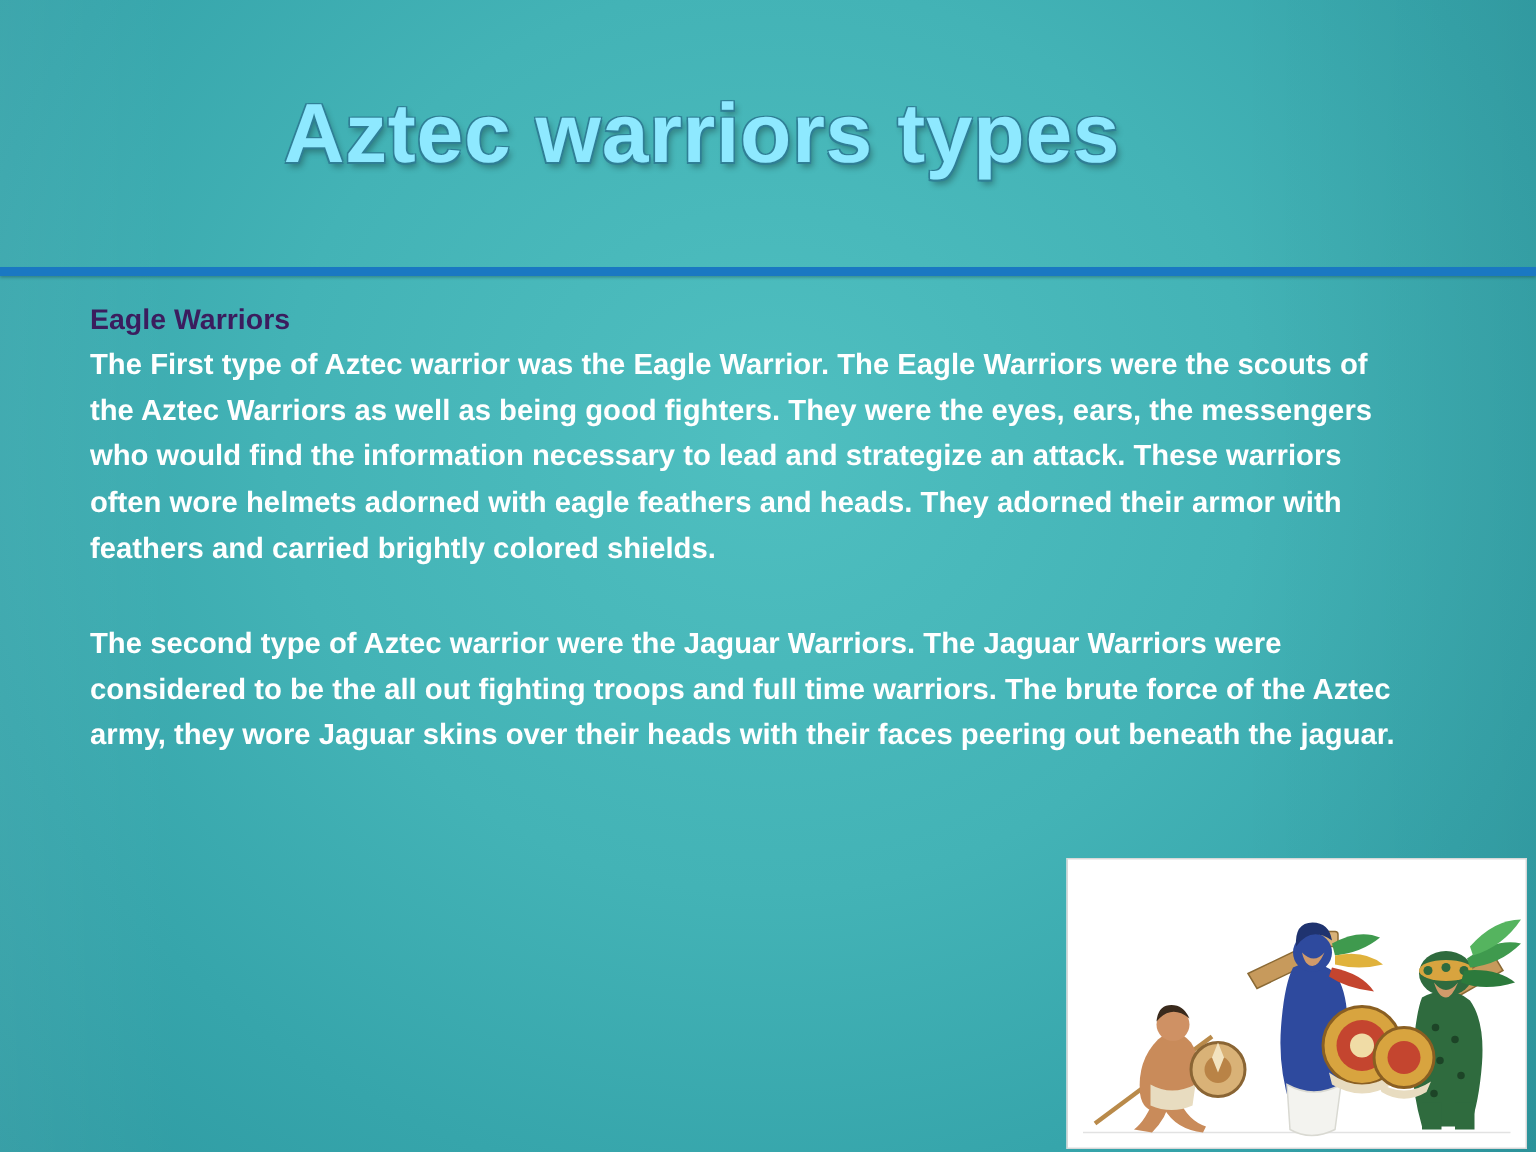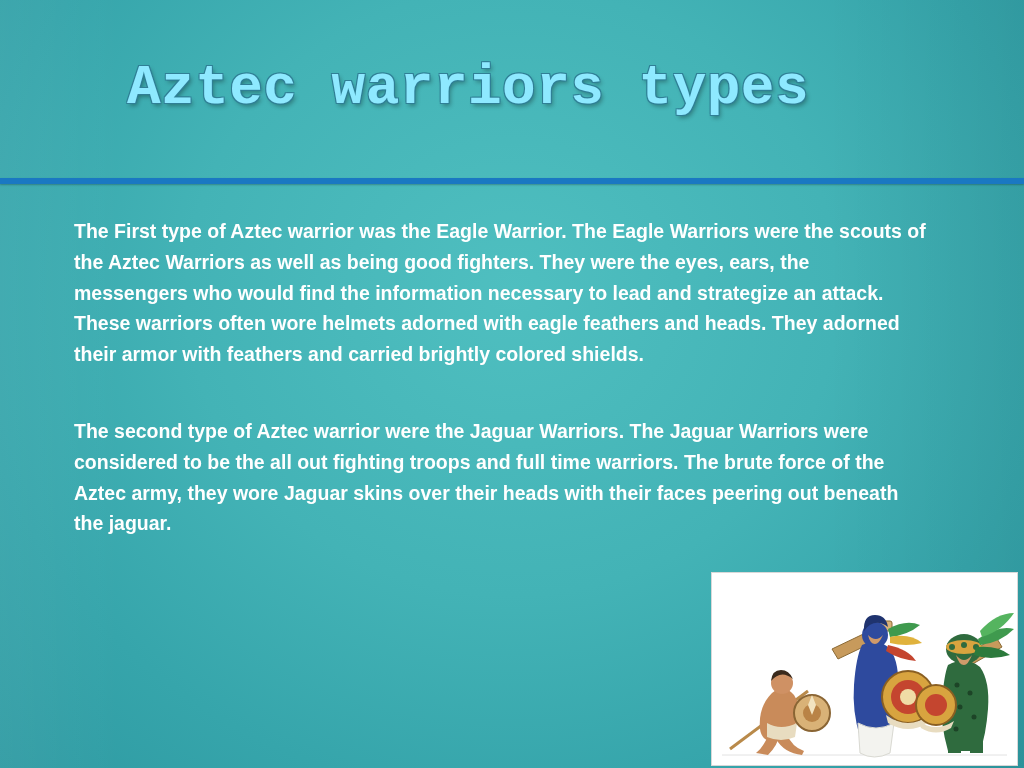--- a/index.html
+++ b/index.html
@@ -38,21 +38,20 @@
   }
 
   .title-area {
     position: absolute;
     left: 0; top: 0;
     width: 936px;
     height: 176px;
     display: flex;
     align-items: center;
     justify-content: center;
-    font-family: Liberation Mono, monospace;
   }
 
   .title {
     font-size: 56px;
     font-weight: bold;
     letter-spacing: 0.5px;
     color: #8ee9ff;
     text-shadow:
       -1px -1px 0 #2f7f96,
       1px -1px 0 #2f7f96,
@@ -89,21 +88,21 @@
     color: #3b1d5e;
     margin: 0 0 2px 0;
     line-height: 1.25;
   }
 
   .para-text {
     font-size: 19.5px;
     font-weight: bold;
     color: #ffffff;
     line-height: 1.58;
-    margin: 14px;
+    margin: 0;
   }
 
   .gap {
     height: 18px;
   }
 
   
   .picture {
     position: absolute;
     left: 711px;
@@ -125,20 +124,21 @@
 
   <div class="title-area">
     <div class="title">Aztec warriors types</div>
   </div>
 
   <div class="divider"></div>
 
   <div class="body-area">
 
     <div class="para">
+      <p class="heading">Eagle Warriors</p>
       <p class="para-text">The First type of Aztec warrior was the Eagle Warrior. The Eagle Warriors were the scouts of the Aztec Warriors as well as being good fighters. They were the eyes, ears, the messengers who would find the information necessary to lead and strategize an attack. These warriors often wore helmets adorned with eagle feathers and heads. They adorned their armor with feathers and carried brightly colored shields.</p>
     </div>
 
     <div class="gap"></div>
 
     <div class="para">
       <p class="para-text">The second type of Aztec warrior were the Jaguar Warriors. The Jaguar Warriors were considered to be the all out fighting troops and full time warriors. The brute force of the Aztec army, they wore Jaguar skins over their heads with their faces peering out beneath the jaguar.</p>
     </div>
 
   </div>

